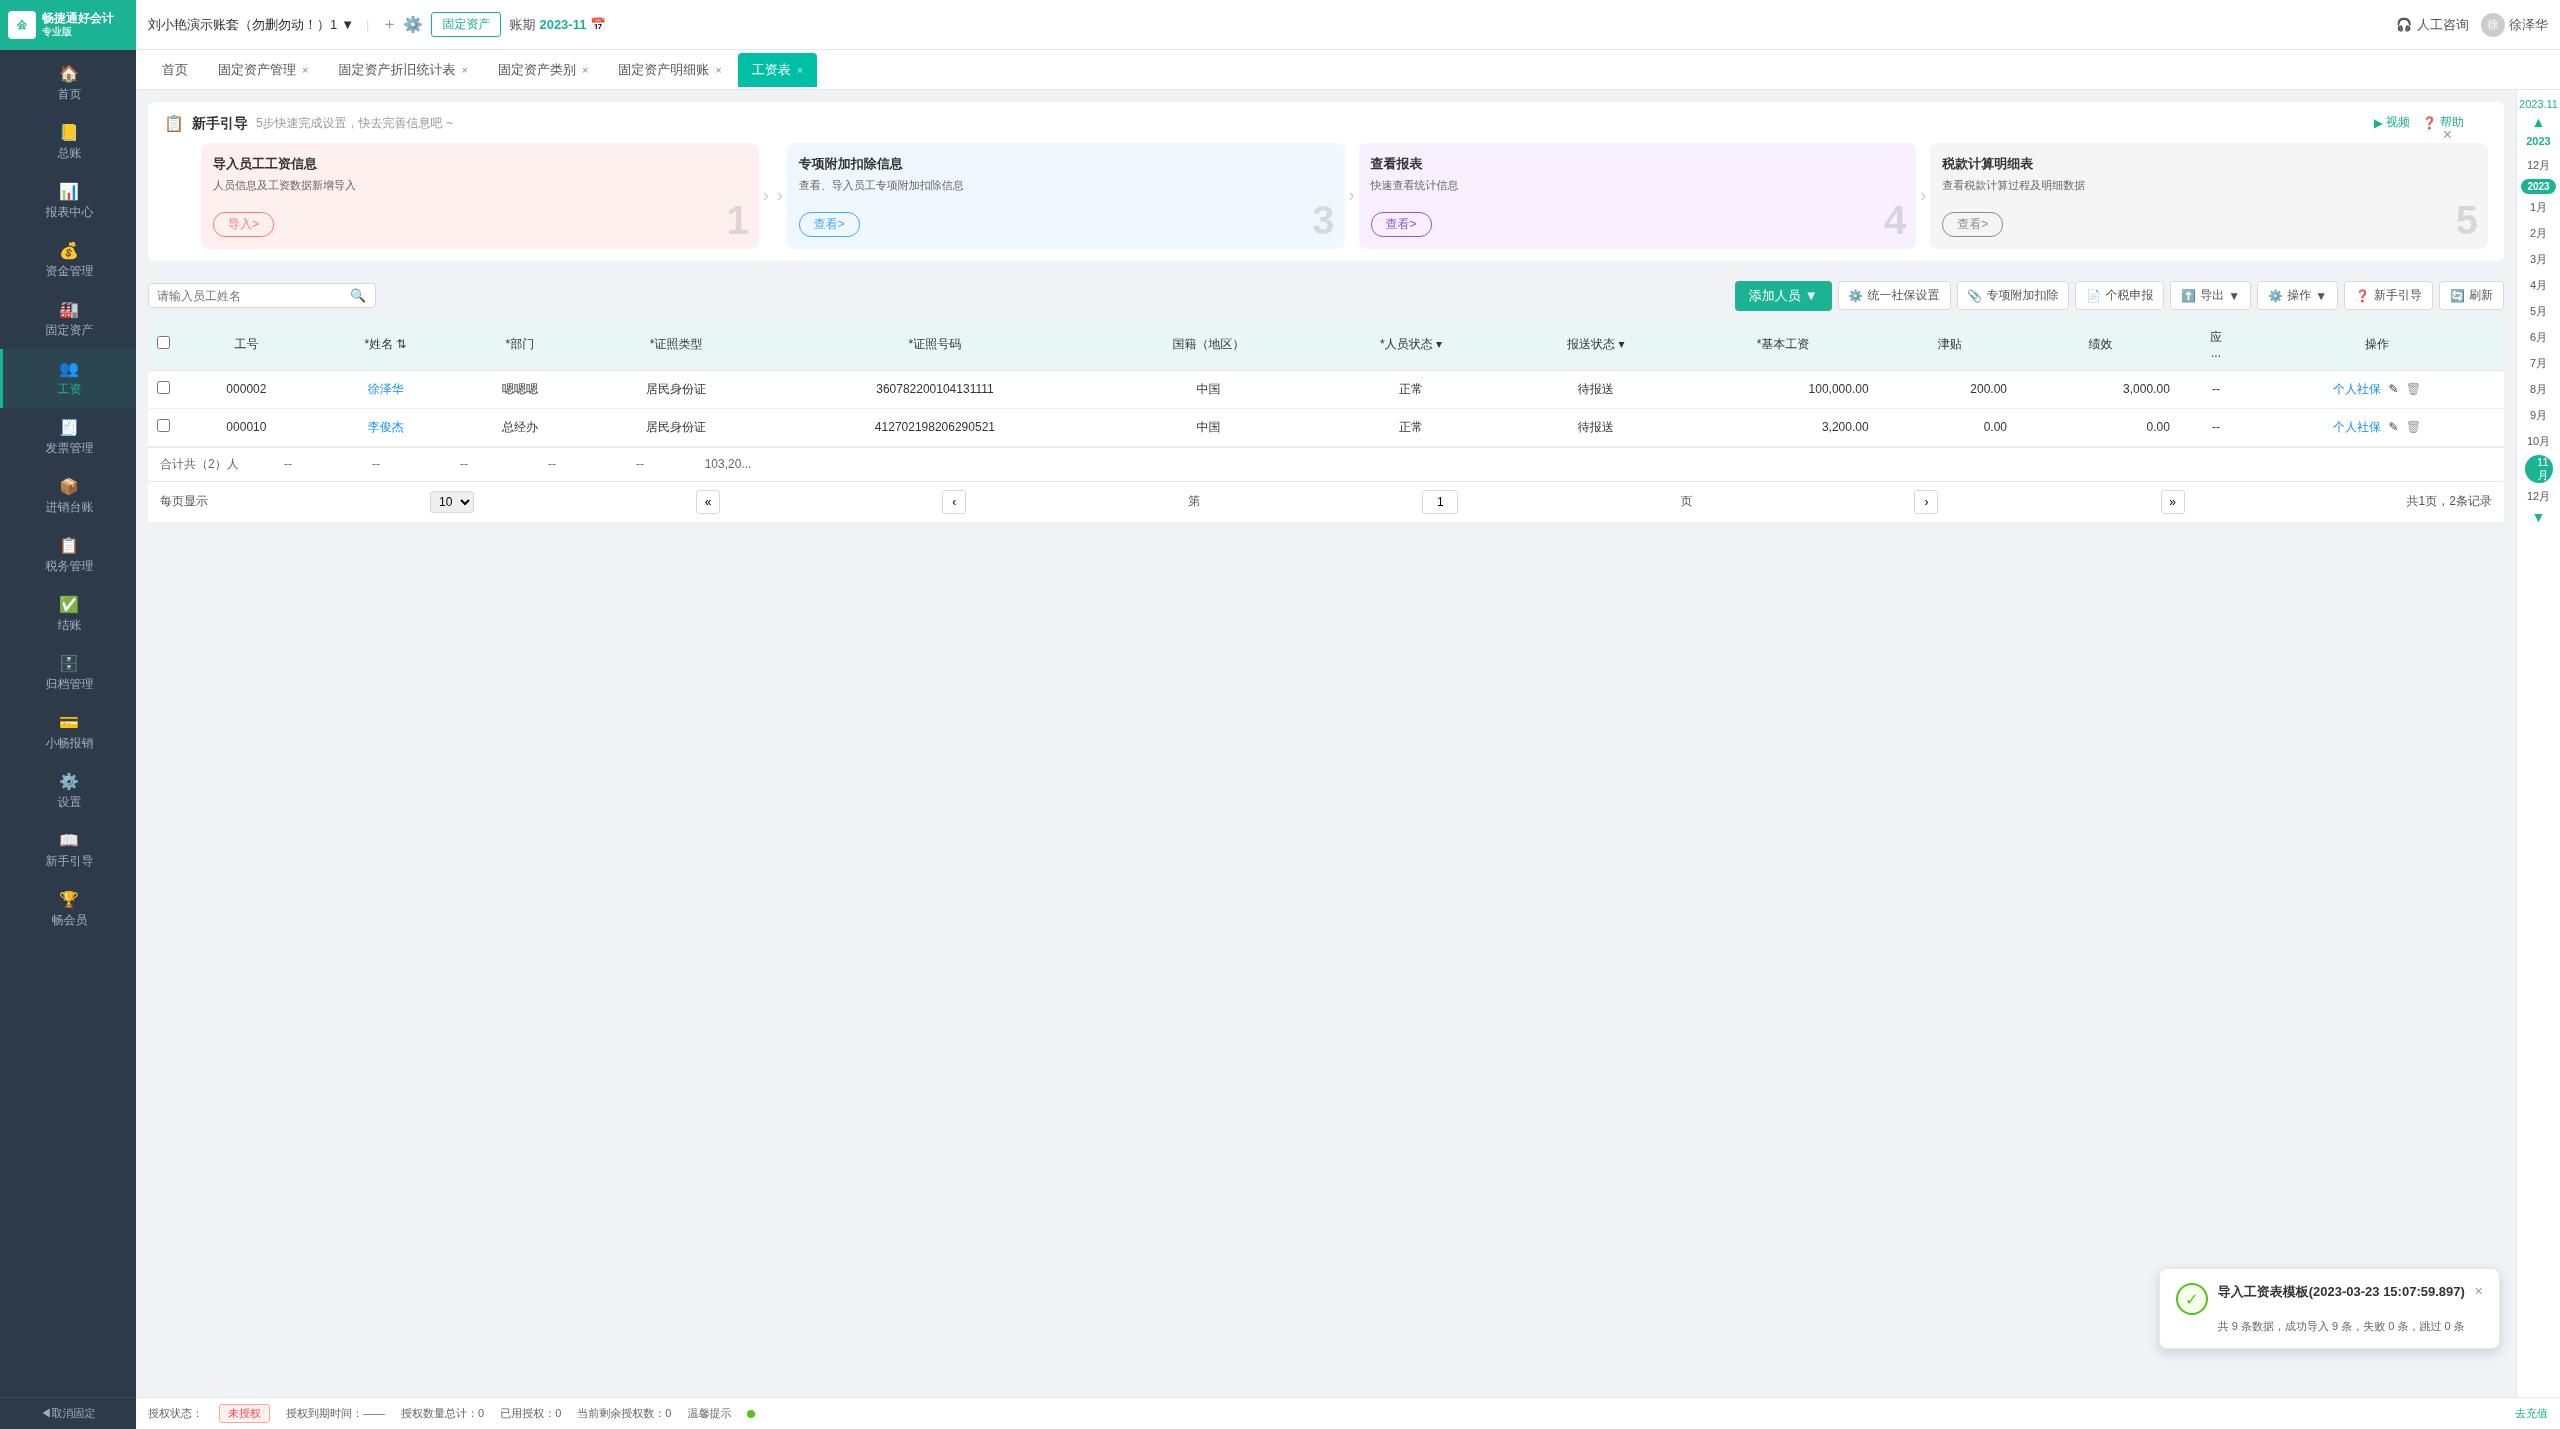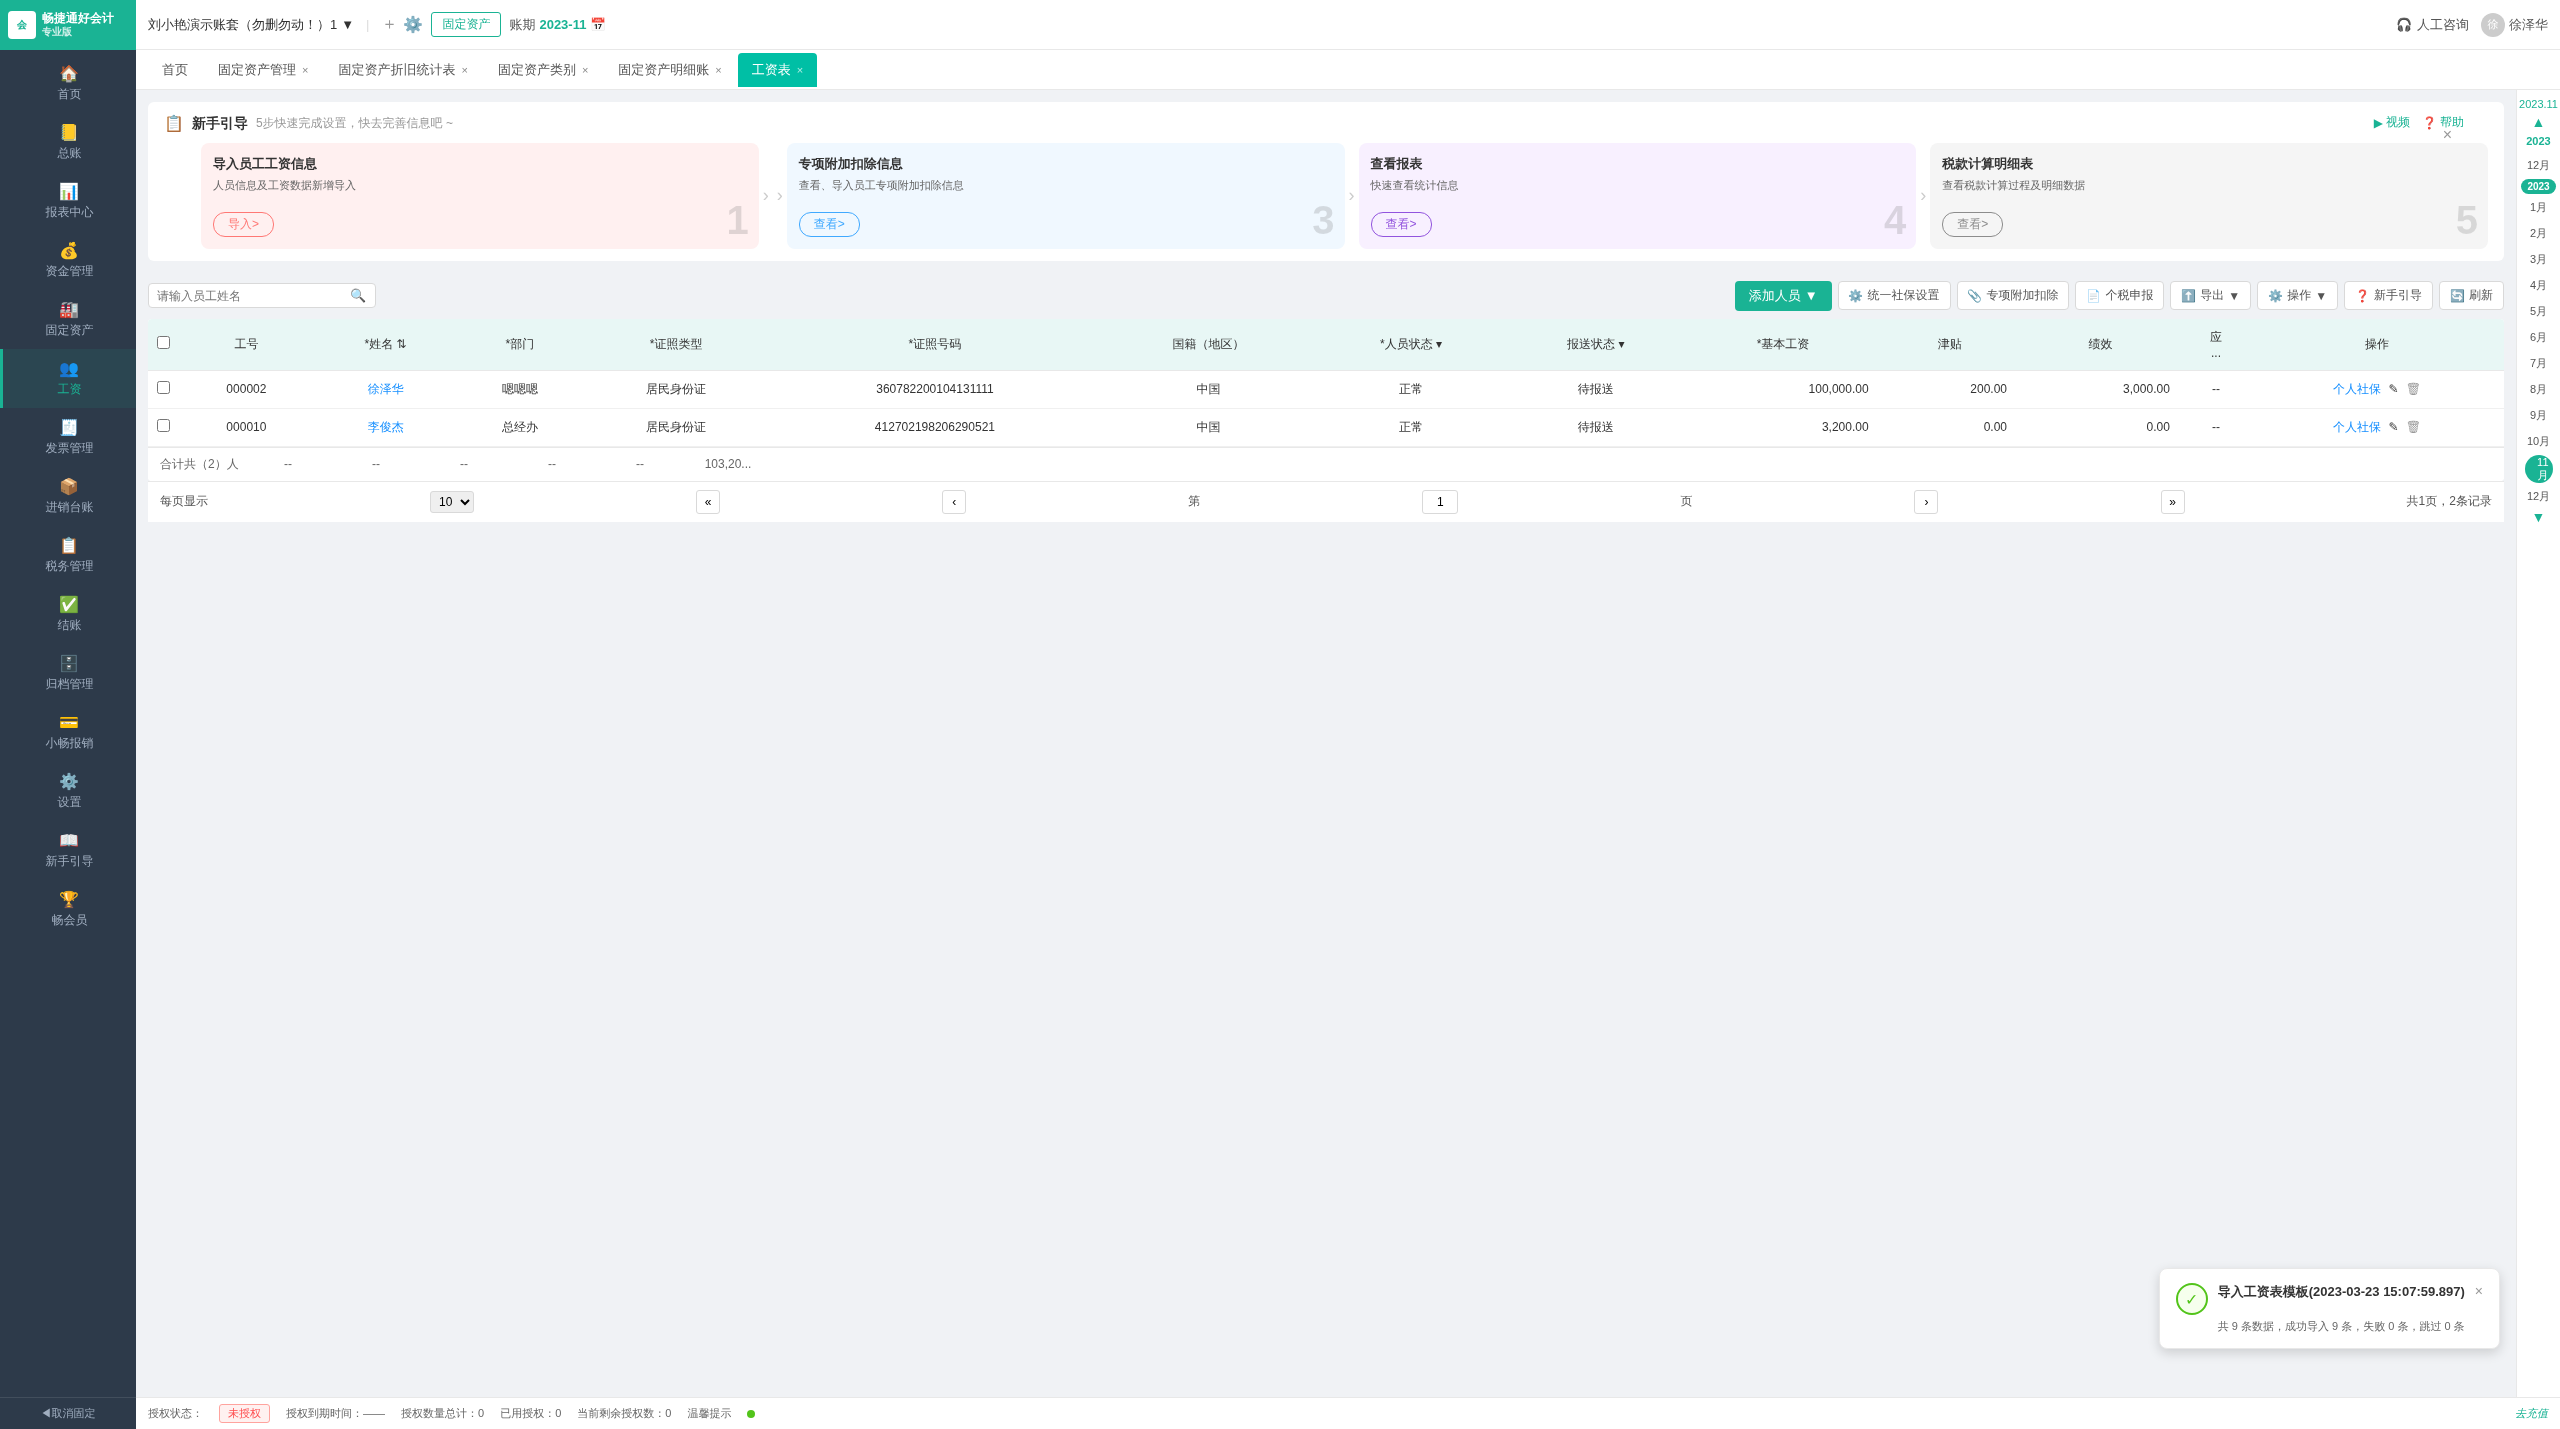--- a/index.html
+++ b/index.html
@@ -337,21 +337,21 @@
       border-top: 1px solid #e8e8e8;
       padding: 6px 12px;
       display: flex;
       align-items: center;
       gap: 16px;
       font-size: 11px;
       color: #666;
       flex-shrink: 0;
     }
     .status-unauthorized { color: #ff4d4f; background: #fff1f0; border: 1px solid #ffa39e; padding: 1px 8px; border-radius: 3px; }
-    .status-link { color: #1ab394; cursor: pointer; margin-left: auto; font-style: italic; }
+    .status-link { color: #1ab394; cursor: pointer; margin-left: auto; }
     .green-dot { width: 8px; height: 8px; border-radius: 50%; background: #52c41a; display: inline-block; }
 
     
     .right-panel {
       width: 44px;
       background: #fff;
       border-left: 1px solid #e8e8e8;
       display: flex;
       flex-direction: column;
       align-items: center;

